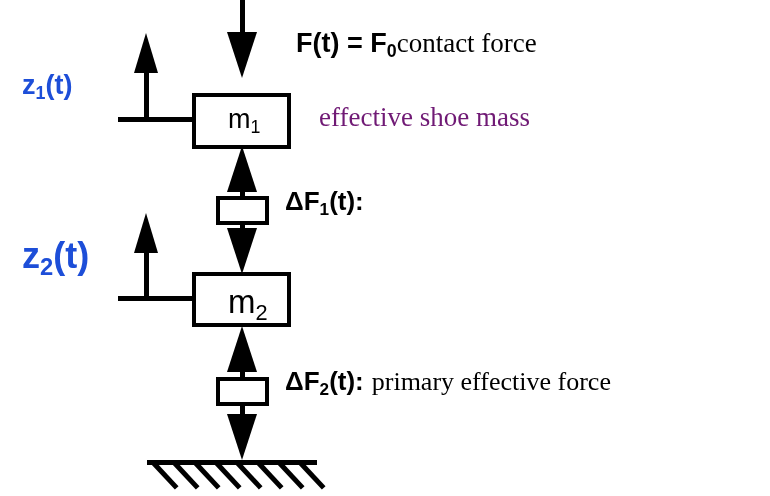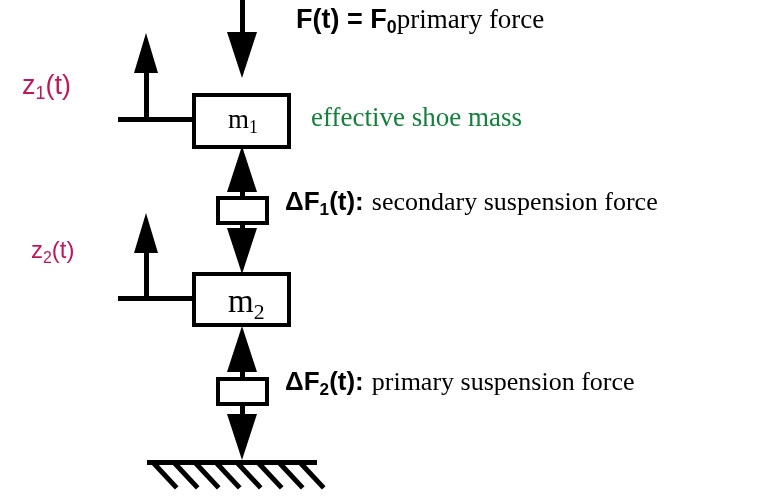--- a/index.html
+++ b/index.html
@@ -14,32 +14,33 @@
     background: #ffffff;
     overflow: hidden;
     font-family: "Liberation Sans", sans-serif;
     color: #000000;
   }
 
   
   .math {
     position: absolute;
     font-family: "Liberation Sans", sans-serif;
-    font-weight: normal;
-    color: #be185d;
+    font-weight: bold;
+    color: #1d4ed8;
     white-space: nowrap;
     line-height: 1;
   }
   .serif {
     position: absolute;
     font-family: "Liberation Serif", serif;
     font-weight: normal;
-    color: #15803d;
+    color: #701a75;
     white-space: nowrap;
     line-height: 1;
+    margin-left: 8px;
   }
   .sub {
     font-size: 0.66em;
     vertical-align: baseline;
     position: relative;
     top: 0.30em;
   }
 
   
   .row {
@@ -69,21 +70,21 @@
     height: 5px;
   }
   .box {
     position: absolute;
     border: 4px solid #000;
     background: #fff;
     box-sizing: border-box;
   }
   .boxlabel {
     position: absolute;
-    font-family: Liberation Serif, serif;
+    font-family: Liberation Sans, sans-serif;
     font-weight: normal;
     color: #000;
     white-space: nowrap;
     line-height: 1;
   }
   .arrow-down, .arrow-up {
     position: absolute;
     width: 0;
     height: 0;
   }
@@ -119,24 +120,24 @@
   }
 </style>
 </head>
 <body>
 
 <div id="stage">
 
   <div class="vline" style="left:240px; top:0px; height:34px;"></div>
   <div class="arrow-down" style="left:227px; top:32px;"></div>
 
-  <div class="row" style="left:296px; top:4px; font-size:27px;">
+  <div class="row" style="left:296px; top:28px; font-size:27px;">
     <span class="m">F(t) = F</span>
       <span class="m sub">0</span>
-      <span class="d">primary force</span>
+      <span class="d">contact force</span>
   </div>
 
   <div class="math" style="left:22px; top:72px; font-size:27px;">
     <span>z</span><span class="sub">1</span><span>(t)</span>
   </div>
   <div class="hline" style="left:118px; top:117px; width:78px;"></div>
   <div class="vline" style="left:144px; top:72px; height:48px;"></div>
   <div class="arrow-up-sm" style="left:134px; top:33px;"></div>
 
   <div class="box" style="left:192px; top:93px; width:99px; height:56px;"></div>
@@ -150,24 +151,23 @@
 
   <div class="box" style="left:216px; top:196px; width:53px; height:29px;"></div>
 
   <div class="vline" style="left:240px; top:223px; height:12px;"></div>
   <div class="arrow-down" style="left:227px; top:228px;"></div>
 
   <div class="row" style="left:285px; top:186px; font-size:26px;">
     <span class="m">ΔF</span>
       <span class="m sub">1</span>
       <span class="m">(t):</span>
-      <span class="d" style="padding-left:8px;">secondary suspension force</span>
-  </div>
-
-  <div class="math" style="left:22px; top:238px; font-size:24px;margin-left:9px;">
+  </div>
+
+  <div class="math" style="left:22px; top:238px; font-size:36px;">
     <span>z</span><span class="sub">2</span><span>(t)</span>
   </div>
   <div class="hline" style="left:118px; top:296px; width:78px;"></div>
   <div class="vline" style="left:144px; top:252px; height:47px;"></div>
   <div class="arrow-up-sm" style="left:134px; top:213px;"></div>
 
   <div class="box" style="left:192px; top:272px; width:99px; height:55px;"></div>
   <div class="boxlabel" style="left:228px; top:285px; font-size:33px;">
     <span>m</span><span class="sub">2</span>
   </div>
@@ -177,21 +177,21 @@
 
   <div class="box" style="left:216px; top:377px; width:53px; height:29px;"></div>
 
   <div class="vline" style="left:240px; top:404px; height:12px;"></div>
   <div class="arrow-down" style="left:227px; top:414px;"></div>
 
   <div class="row" style="left:285px; top:366px; font-size:26px;">
     <span class="m">ΔF</span>
       <span class="m sub">2</span>
       <span class="m">(t):</span>
-      <span class="d" style="padding-left:8px;">primary suspension force</span>
+      <span class="d" style="padding-left:8px;">primary effective force</span>
   </div>
 
   <div class="ground-line" style="left:147px; top:460px; width:170px;"></div>
   <div id="ground-hatches">
       <div class="hatch" style="left: 151px; top: 463px; height: 34px;"></div>
       <div class="hatch" style="left: 172px; top: 463px; height: 34px;"></div>
       <div class="hatch" style="left: 193px; top: 463px; height: 34px;"></div>
       <div class="hatch" style="left: 214px; top: 463px; height: 34px;"></div>
       <div class="hatch" style="left: 235px; top: 463px; height: 34px;"></div>
       <div class="hatch" style="left: 256px; top: 463px; height: 34px;"></div>

